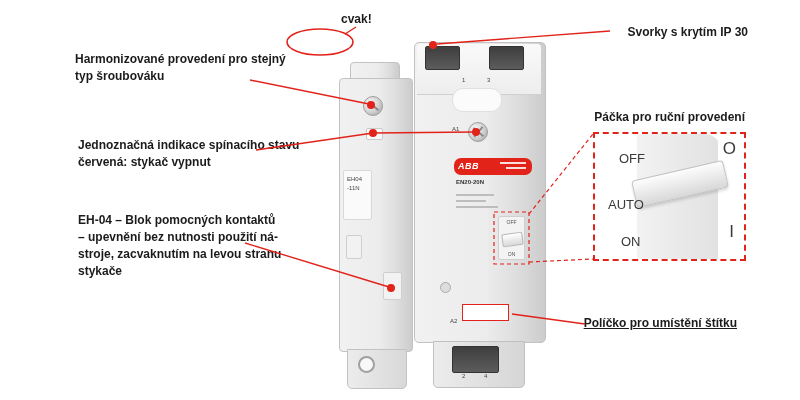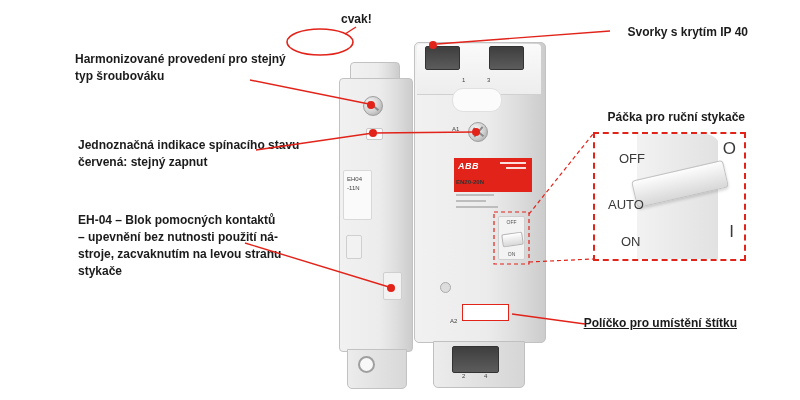--- a/index.html
+++ b/index.html
@@ -35,21 +35,21 @@
   .db-label{position:absolute;font-size:13px;font-weight:400;color:#3a3a3a;}
   .db-oi{position:absolute;font-size:17px;font-weight:400;color:#3a3a3a;}
 
   
   svg.overlay{position:absolute;inset:0;pointer-events:none;z-index:10;}
   .ln{stroke:var(--accent-red);stroke-width:1.4;fill:none;}
   .dot{fill:var(--accent-red);stroke:none;}
   .ell{stroke:var(--accent-red);stroke-width:1.6;fill:none;}
   .dash{stroke:var(--accent-red);stroke-width:1.2;fill:none;stroke-dasharray:4 3;}
 
-  .redband{position:absolute;left:454px;top:158px;width:78px;height:34px;background:var(--accent-red);}
+  .redband{position:absolute;left:454px;top:158px;width:78px;height:17px;background:var(--accent-red);border-radius:7px;}
   .brand{position:absolute;left:4px;top:3px;font-size:9px;font-weight:700;font-style:italic;letter-spacing:.5px;color:#fff;}
   .labelfield{position:absolute;left:462px;top:304px;width:47px;height:17px;background:#fff;border:1.5px solid var(--accent-red);box-sizing:border-box;}
   .switchbox{position:absolute;left:498px;top:216px;width:27px;height:44px;background:#f3f3f3;border:1px solid #cfcfcf;border-radius:2px;box-sizing:border-box;}
   .switchbox .sw-label{position:absolute;left:0;right:0;text-align:center;font-size:5px;line-height:6px;color:#555;}
   .sw-lever{position:absolute;left:3px;top:16px;width:19px;height:11px;background:linear-gradient(180deg,#ffffff,#d9d9d9);border:1px solid #b5b5b5;border-radius:2px;transform:rotate(-8deg);}
 </style>
 </head>
 <body>
 
 <div class="scene">
@@ -117,40 +117,40 @@
     <div class="db-strip"></div>
     <div class="db-lever"></div>
     <div class="db-label" style="left:24px;top:17px;">OFF</div>
     <div class="db-label" style="left:13px;top:63px;">AUTO</div>
     <div class="db-label" style="left:26px;top:100px;">ON</div>
     <div class="db-oi" style="right:8px;top:5px;">O</div>
     <div class="db-oi" style="right:10px;top:88px;">I</div>
   </div>
 
   <div class="callout" style="left:341px;top:11px;text-align:center;">cvak!</div>
-  <div class="callout right" style="right:52px;top:24px;">Svorky s krytím IP 40</div>
+  <div class="callout right" style="right:52px;top:24px;">Svorky s krytím IP 30</div>
 
   <div class="callout" style="left:75px;top:51px;">
     <div>Harmonizované provedení pro stejný</div>
     <div>typ šroubováku</div>
   </div>
 
   <div class="callout" style="left:78px;top:137px;">
     <div>Jednoznačná indikace spínacího stavu</div>
-    <div>červená: stejný zapnut</div>
+    <div>červená: stykač vypnut</div>
   </div>
 
   <div class="callout" style="left:78px;top:212px;">
     <div>EH-04 – Blok pomocných kontaktů</div>
     <div>– upevnění bez nutnosti použití ná-</div>
     <div>stroje, zacvaknutím na levou stranu</div>
     <div>stykače</div>
   </div>
 
-  <div class="callout right" style="right:55px;top:109px;">Páčka pro ruční stykače</div>
+  <div class="callout right" style="right:55px;top:109px;">Páčka pro ruční provedení</div>
   <div class="callout right" style="right:63px;top:315px;text-decoration:underline;">Políčko pro umístění štítku</div>
 
   <svg class="overlay" width="800" height="400" viewBox="0 0 800 400">
 
     <ellipse cx="320" cy="42" rx="33" ry="13" class="ell"></ellipse>
     <line x1="356" y1="27" x2="345" y2="34" class="ln"></line>
 
     <line x1="610" y1="31" x2="437" y2="44" class="ln"></line>
     <circle cx="433" cy="45" r="4" class="dot"></circle>
 

